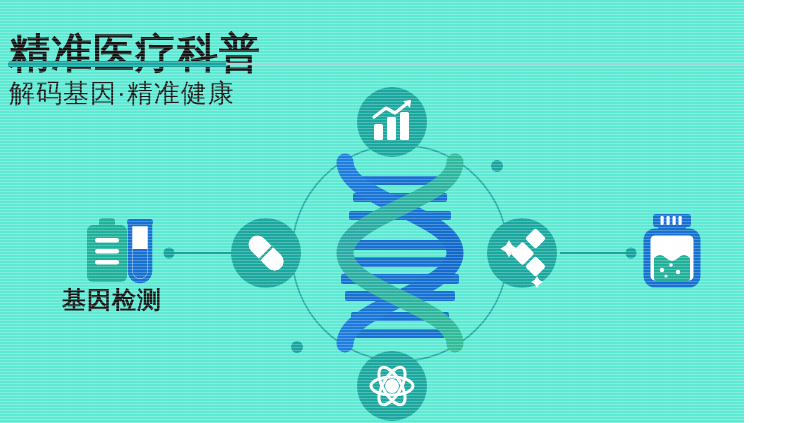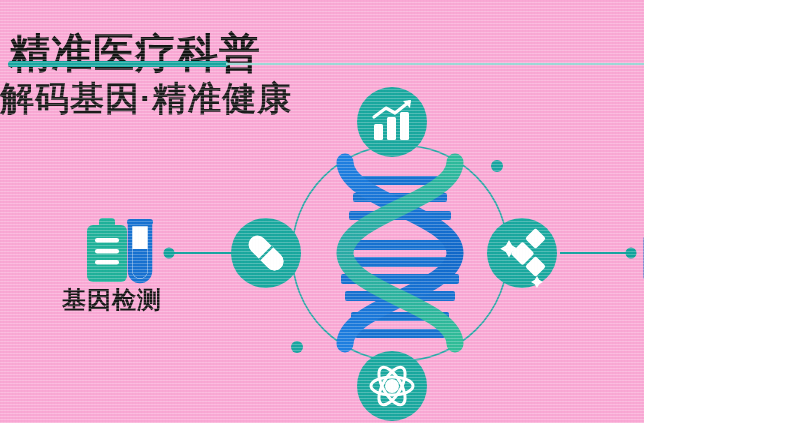--- a/index.html
+++ b/index.html
@@ -8,23 +8,23 @@
   }
   body {
     width: 800px;
     height: 423px;
     overflow: hidden;
     font-family: "Liberation Sans", "DejaVu Sans", sans-serif;
   }
 
   #poster {
     position: relative;
-    width: 644px;
+    width: 744px;
     height: 423px;
-    background: #f9a8d4;
+    background: #5eead4;
     overflow: hidden;
   }
 
   
   #poster::before {
     content: "";
     position: absolute;
     inset: 0;
     pointer-events: none;
     background-image:
@@ -66,24 +66,24 @@
   .rule-thin {
     position: absolute;
     left: 218px;
     top: 2px;
     width: 566px;
     height: 2px;
     background: #9ed8d6;
   }
   .subtitle {
     position: absolute;
-    left: 0;
+    left: 9px;
     top: 76px;
-    font-size: 34px;
-    font-weight: bold;
+    font-size: 26px;
+    font-weight: normal;
     color: #1b1b1b;
     letter-spacing: 1px;
     white-space: nowrap;
   }
 
   
   .stage {
     position: absolute;
     left: 0;
     top: 0;

